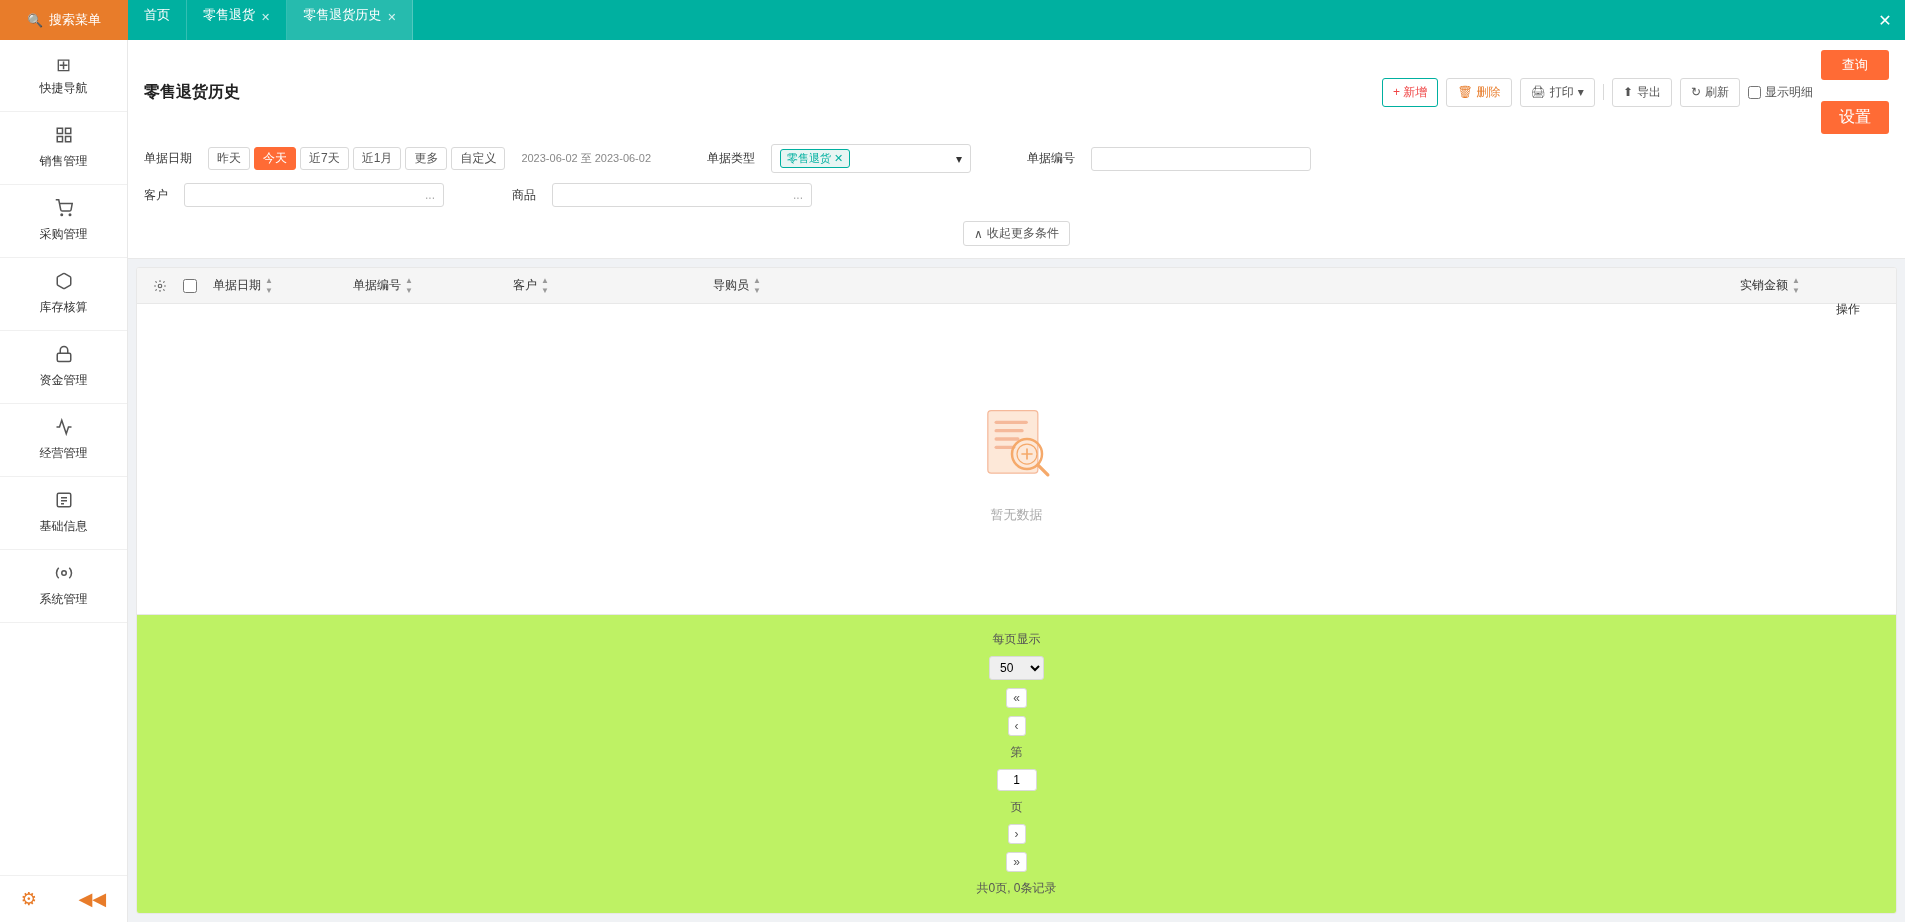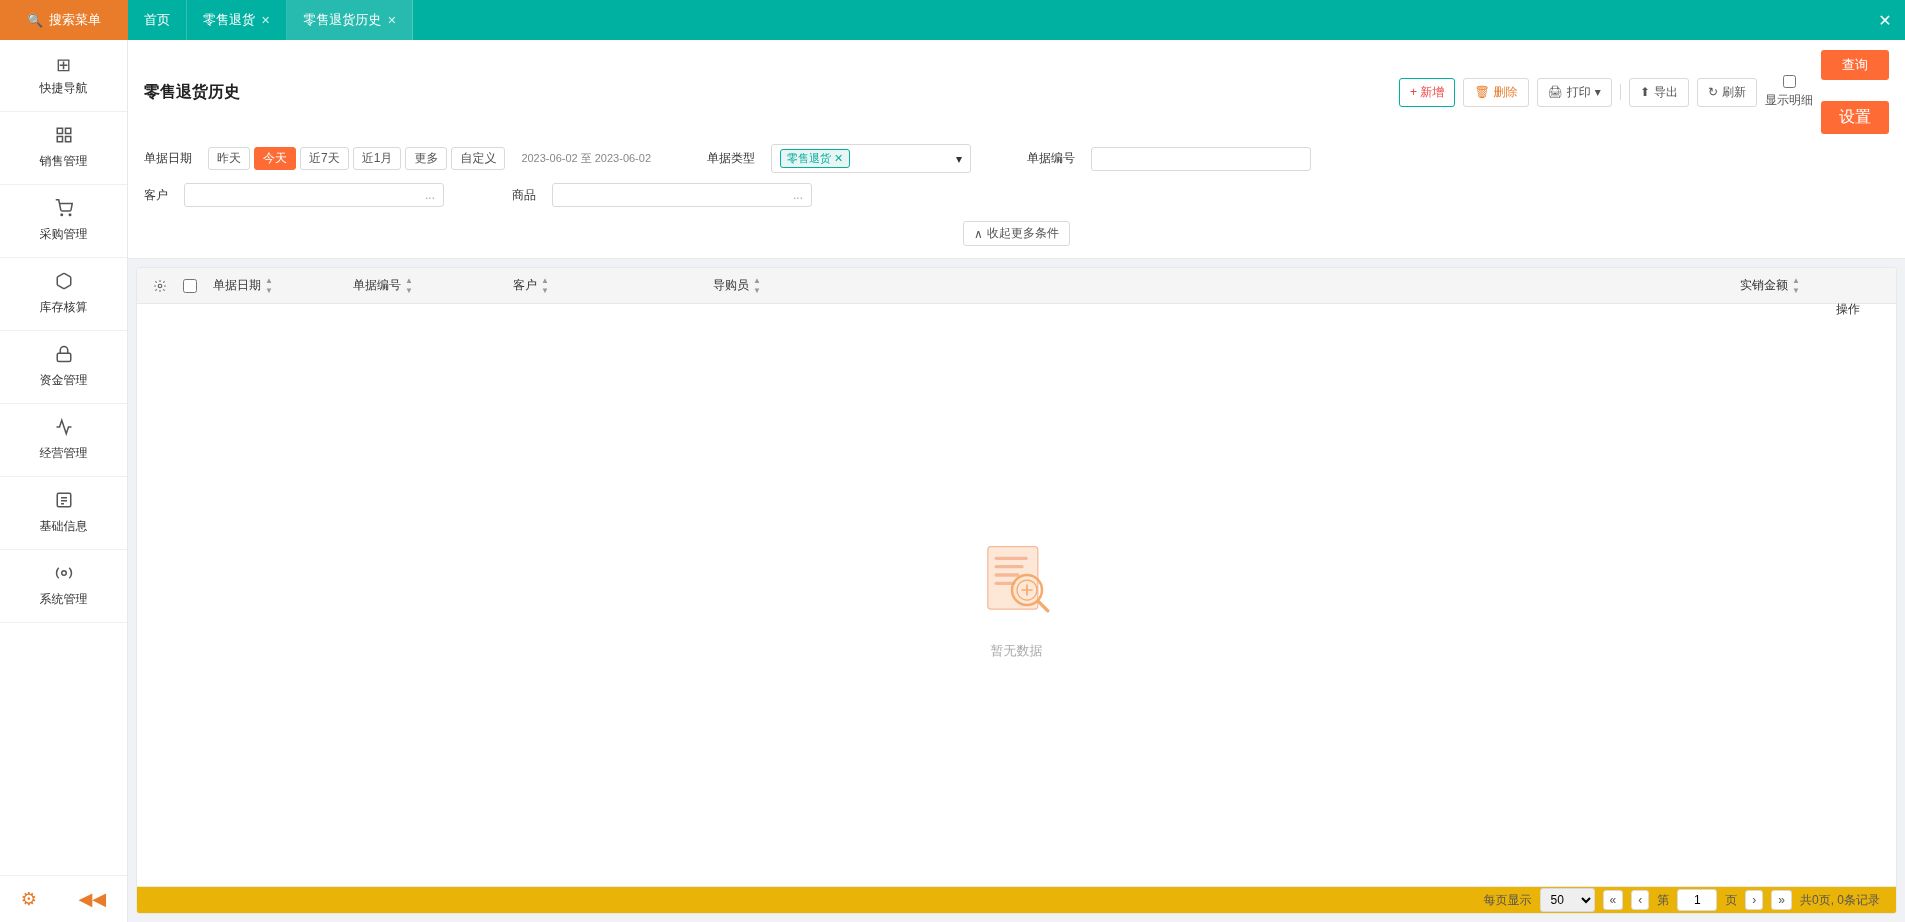--- a/index.html
+++ b/index.html
@@ -25,21 +25,21 @@
       font-size: 13px;
       cursor: pointer;
     }
     .top-bar .tabs {
       display: flex;
       height: 40px;
       flex: 1;
     }
     .top-bar .tab {
       display: flex;
-      align-items: center;
+      align-items: flex-end;
       padding: 16px 16px;
       font-size: 13px;
       color: white;
       cursor: pointer;
       height: 40px;
       gap: 6px;
       border-right: 1px solid rgba(255,255,255,0.2);
     }
     .top-bar .tab.active {
       background: rgba(255,255,255,0.15);
@@ -149,21 +149,20 @@
     .toolbar-btn.delete-btn { color: #e87c2a; }
     .toolbar-btn.print-btn { color: #555; }
     .toolbar-btn.export-btn { color: #555; }
     .toolbar-btn.refresh-btn { color: #555; }
     .toolbar-checkbox {
       display: flex;
       align-items: center;
       gap: 4px;
       font-size: 12px;
       color: #555;
-      flex-direction: column;
     }
     .query-btn {
       background: #ff6b35;
       color: white;
       border: none;
       border-radius: 3px;
       padding: 6px 18px;
       font-size: 13px;
       cursor: pointer;
     }
@@ -331,27 +330,28 @@
     .empty-text {
       font-size: 13px;
       color: #aaa;
     }
 
     
     .pagination {
       display: flex;
       align-items: center;
       justify-content: flex-end;
-      padding: 1px 16px;
+      padding: 16px 16px;
       border-top: 1px solid #e8e8e8;
-      background: #eab308;
+      background: #bef264;
       gap: 8px;
       font-size: 12px;
       color: #555;
       flex-shrink: 0;
+      flex-direction: column;
     }
     .page-size-select {
       border: 1px solid #d9d9d9;
       border-radius: 3px;
       padding: 3px 6px;
       font-size: 12px;
     }
     .page-nav-btn {
       border: 1px solid #d9d9d9;
       background: white;

